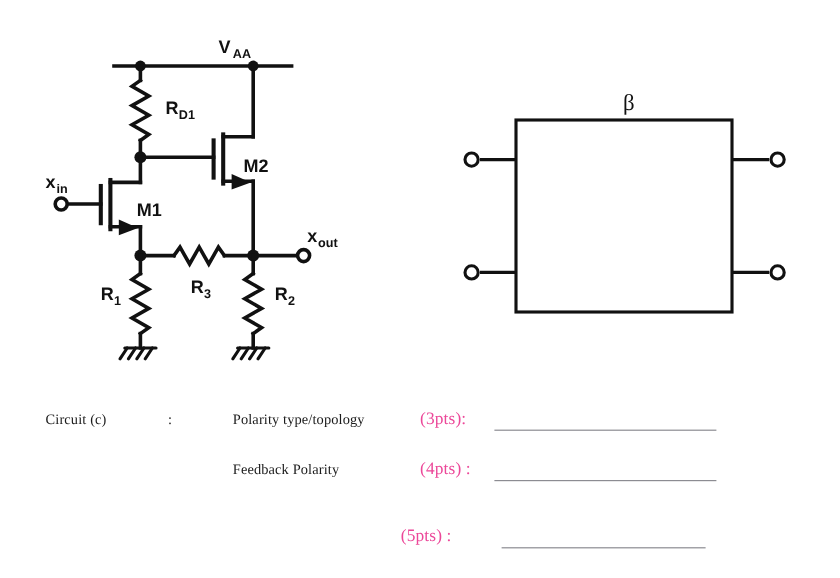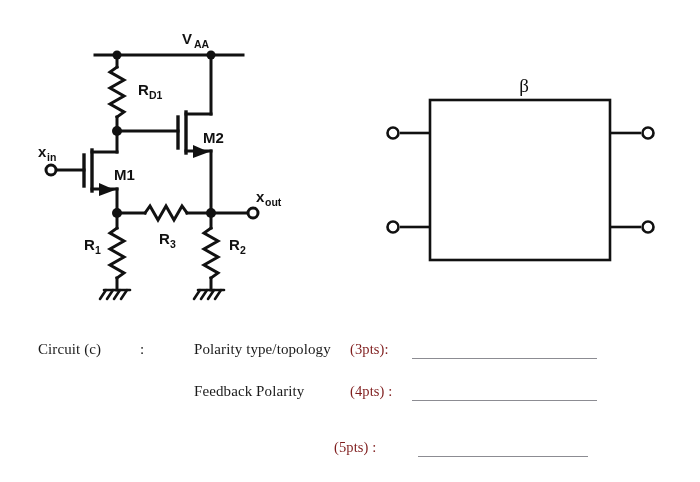--- a/index.html
+++ b/index.html
@@ -62,38 +62,38 @@
     height: 156px;
   }
   .ws-row {
     position: absolute;
     height: 22px;
     line-height: 22px;
     white-space: nowrap;
   }
   .ws-text {
     font-family: "Liberation Serif", serif;
-    font-size: 15px;
+    font-size: 12px;
     color: #1a1a1a;
     letter-spacing: 0.1px;
   }
   .ws-circuit-col {
     left: 38px;
   }
   .ws-colon-col {
     left: 140px;
   }
   .ws-q-col {
     left: 194px;
   }
   .ws-pts {
     position: absolute;
     font-family: "Liberation Serif", serif;
     font-size: 14.5px;
-    color: #7f1d1d;
+    color: #ec4899;
   }
   .ws-blank {
     position: absolute;
     height: 1px;
     background: #8c8c92;
   }
   .ws-blank.thin {
     height: 1.3px;
   }
 </style>

